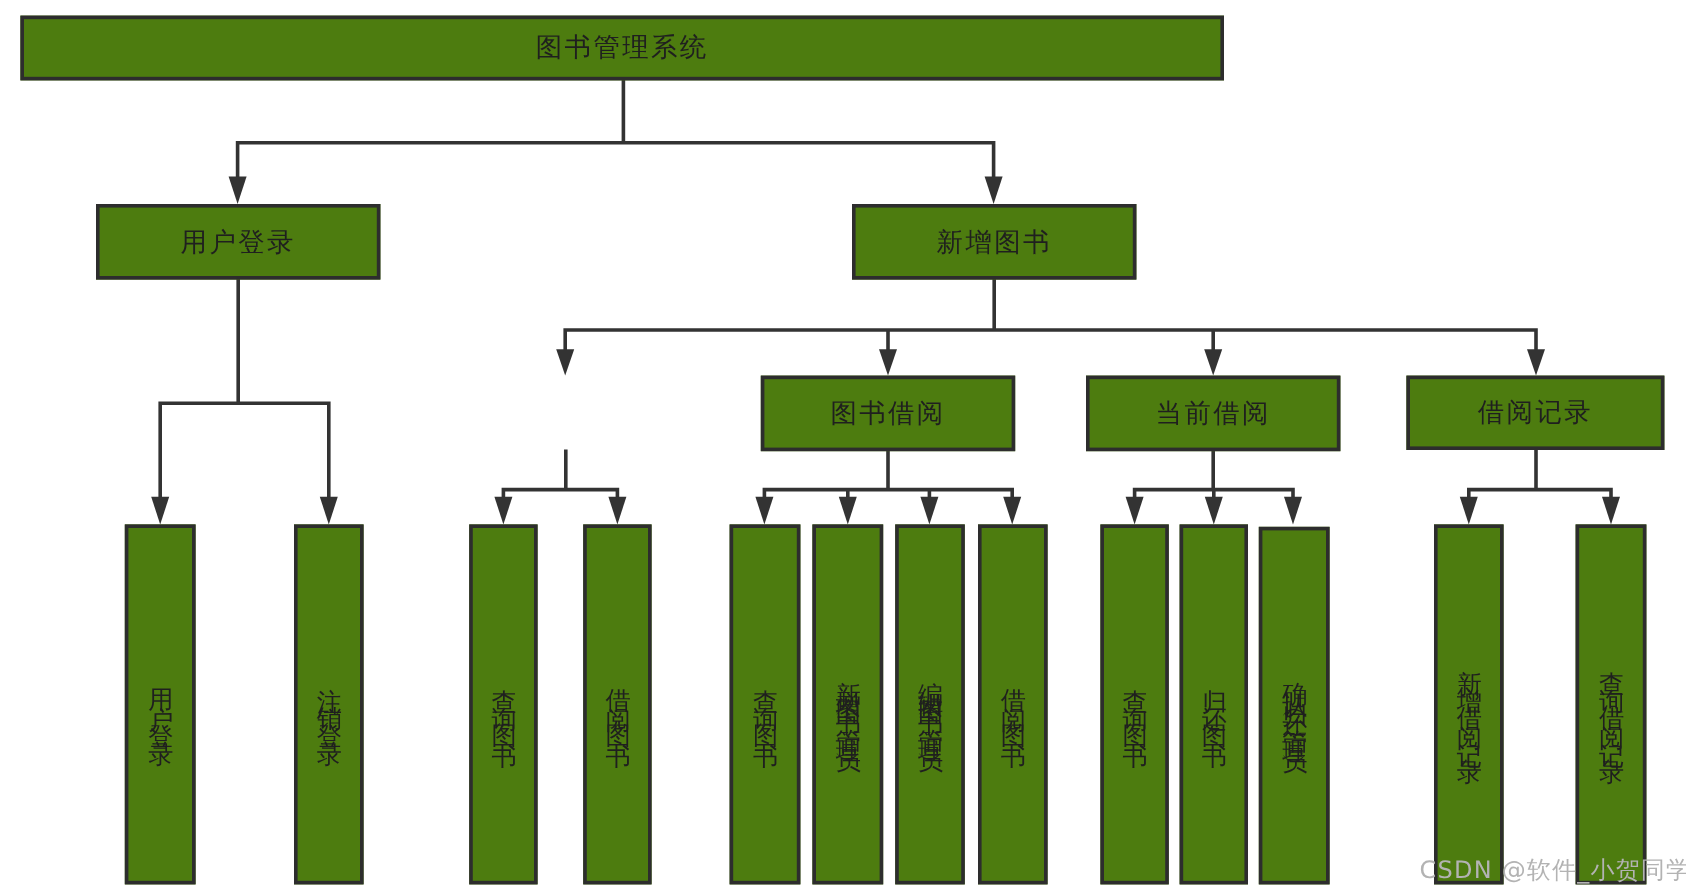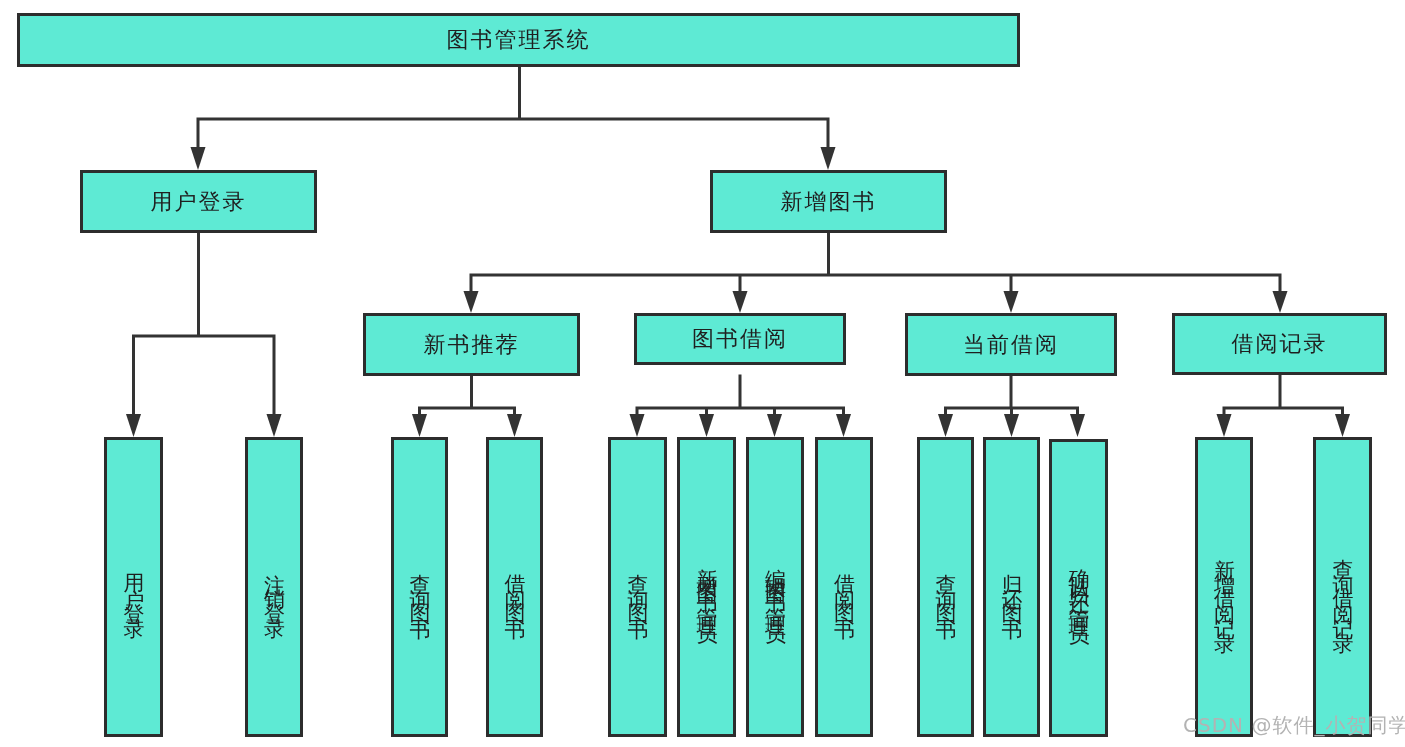--- a/index.html
+++ b/index.html
@@ -14,21 +14,21 @@
   }
   .connectors {
     position: absolute;
     left: 0; top: 0;
     width: 1405px; height: 747px;
   }
   .box {
     position: absolute;
     box-sizing: border-box;
     border: 3px solid #2d2d2d;
-    background: #5eead4;
+    background: #4d7c0f;
     display: flex;
     align-items: center;
     justify-content: center;
     text-align: center;
   }
   .h-label {
     font-size: 22px;
     letter-spacing: 2px;
     white-space: nowrap;
   }
@@ -99,24 +99,21 @@
     <span class="h-label">图书管理系统</span>
   </div>
 
   <div class="box" style="left:80px; top:170px; width:237px; height:63px;">
     <span class="h-label">用户登录</span>
   </div>
   <div class="box" style="left:710px; top:170px; width:237px; height:63px;">
     <span class="h-label">新增图书</span>
   </div>
 
-  <div class="box" style="left:363px; top:313px; width:217px; height:63px;">
-    <span class="h-label">新书推荐</span>
-  </div>
-  <div class="box" style="left:634px; top:313px; width:212px; height:52px;">
+  <div class="box" style="left:634px; top:313px; width:212px; height:63px;">
     <span class="h-label">图书借阅</span>
   </div>
   <div class="box" style="left:905px; top:313px; width:212px; height:63px;">
     <span class="h-label">当前借阅</span>
   </div>
   <div class="box" style="left:1172px; top:313px; width:215px; height:62px;">
     <span class="h-label">借阅记录</span>
   </div>
 
   <div class="box" style="left:104px; top:437px; width:59px; height:300px;">

